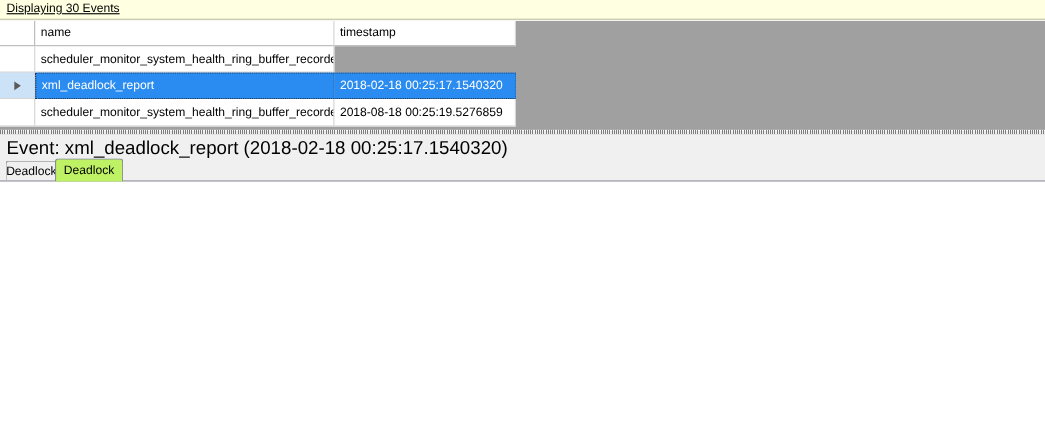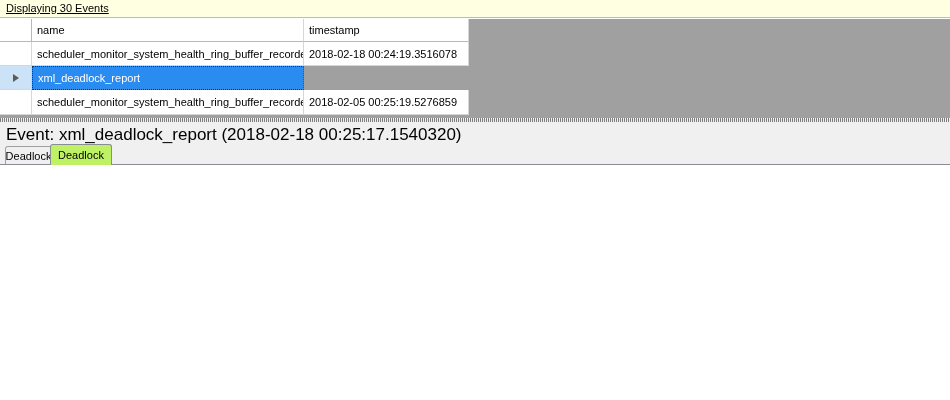--- a/index.html
+++ b/index.html
@@ -123,34 +123,34 @@
 
       <div class="grow hdr">
         <div class="cell c-sel"></div>
         <div class="cell c-name">name</div>
         <div class="cell c-ts">timestamp</div>
       </div>
 
       <div class="grow r0">
         <div class="cell c-sel"></div>
         <div class="cell c-name">scheduler_monitor_system_health_ring_buffer_recorded</div>
-        <div class="cell c-ts">2018-02-18 00:24:19.3516078</div>
       </div>
 
       <div class="grow r1">
         <div class="cell c-sel">
           <span class="arrow-marker"></span>
         </div>
         <div class="cell c-name">xml_deadlock_report</div>
+        <div class="cell c-ts">2018-02-18 00:25:17.1540320</div>
       </div>
 
       <div class="grow r2">
         <div class="cell c-sel"></div>
         <div class="cell c-name">scheduler_monitor_system_health_ring_buffer_recorded</div>
-        <div class="cell c-ts">2018-02-05 00:25:19.5276859</div>
+        <div class="cell c-ts">2018-08-18 00:25:19.5276859</div>
       </div>
 
     </div>
   </div>
 
   <div class="splitter"></div>
 
   <div class="detail-pane">
 
     <div class="event-title">Event: xml_deadlock_report (2018-02-18 00:25:17.1540320)</div>

